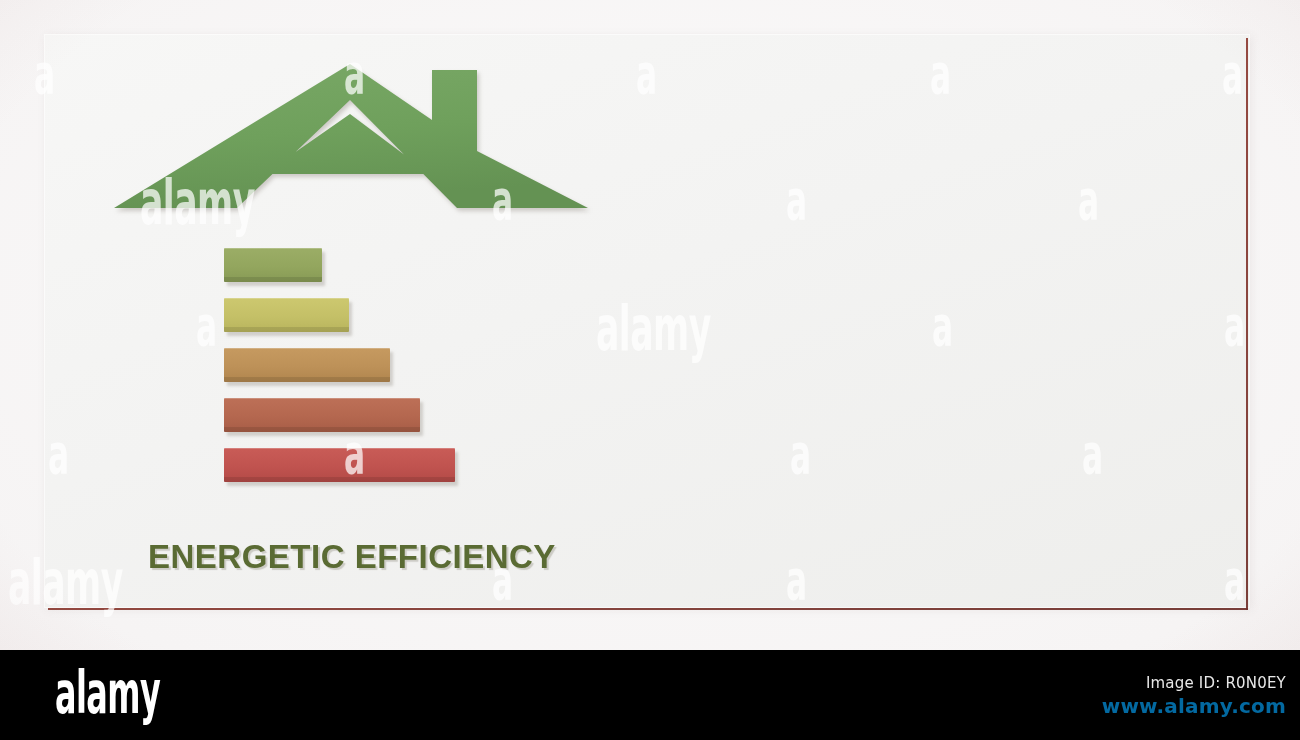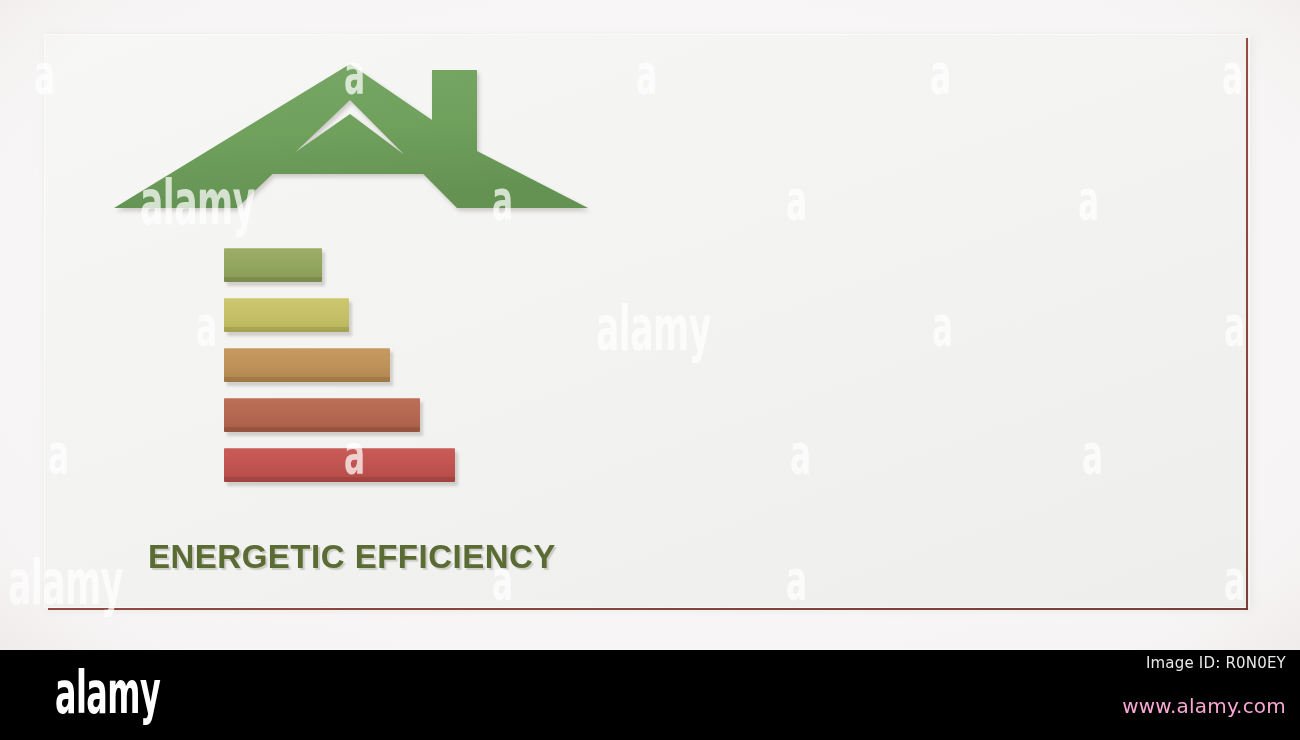--- a/index.html
+++ b/index.html
@@ -92,28 +92,28 @@
   .footer{
     position:absolute; left:0; top:650px; width:1300px; height:90px; background:#000;
   }
   .alamy-logo{
     position:absolute; left:55px; top:14px;
     color:#fff; font-family:"DejaVu Sans", sans-serif; font-weight:bold;
     font-size:58px; line-height:1; letter-spacing:-1px;
     transform:scaleX(.55); transform-origin:left top;
   }
   .f-id{
-    position:absolute; right:14px; top:4px;
+    position:absolute; right:14px; top:24px;
     color:#e8e8e8; font-size:15px; letter-spacing:.2px;
     font-family:"DejaVu Sans", sans-serif;
     margin-left:28px;
   }
   .f-url{
     position:absolute; right:14px; top:44px;
-    color:#f9a8d4; font-size:20px; font-weight:normal; letter-spacing:.2px;
+    color:#0369a1; font-size:20px; font-weight:bold; letter-spacing:.2px;
     font-family:"DejaVu Sans", sans-serif;
   }
 </style>
 </head>
 <body>
 
 <div id="stage">
 
   <div class="photo">
 

